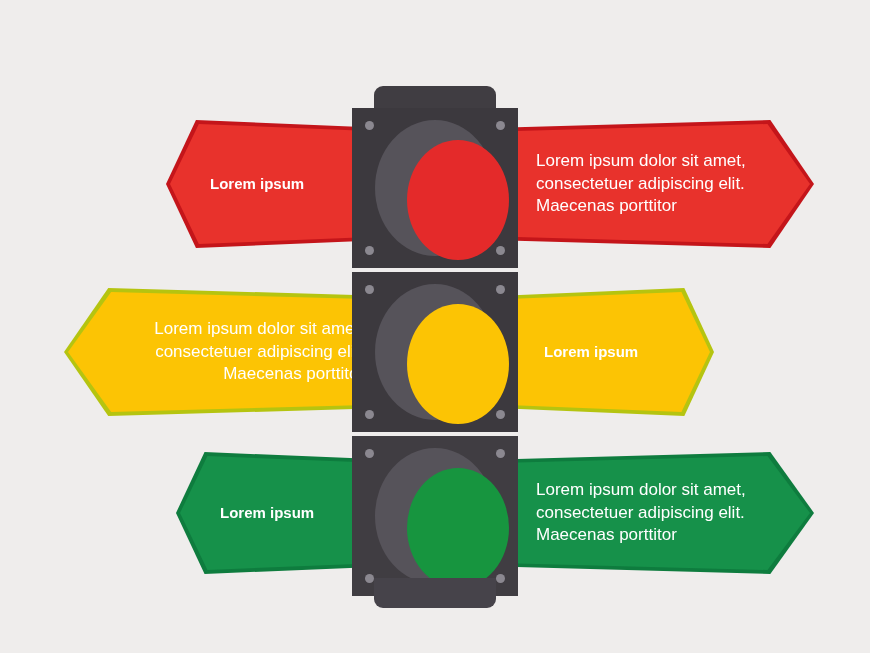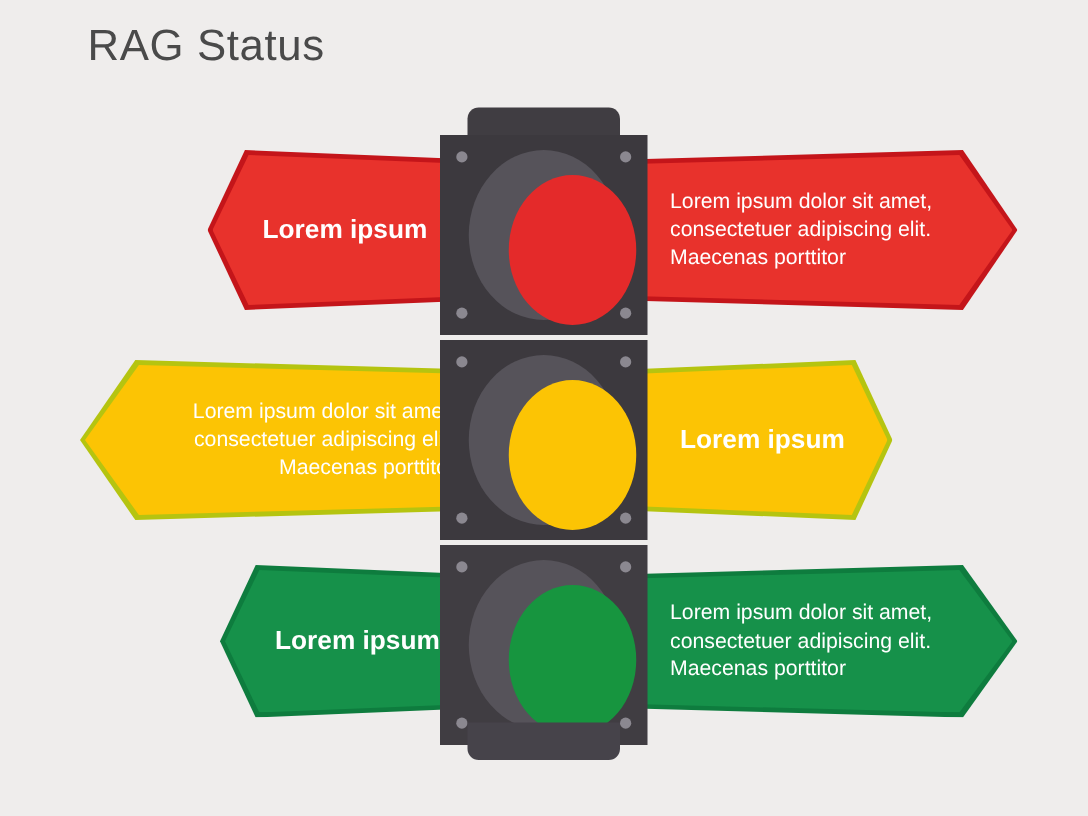--- a/index.html
+++ b/index.html
@@ -48,21 +48,21 @@
   .banner-text {
     position: relative;
     color: #ffffff;
     line-height: 1.34;
     white-space: pre-line;
   }
   .banner.left .banner-text { width: 100%; }
   .banner.right .banner-text { width: 100%; }
 
   .label-text {
-    font-size: 21px;
+    font-size: 15px;
     font-weight: bold;
   }
   .para-text {
     font-size: 17px;
     font-weight: 400;
   }
 
   
   
   .shape-left {
@@ -154,21 +154,20 @@
   .screw.tl { left: 13px;  top: 13px; }
   .screw.tr { right: 13px; top: 13px; }
   .screw.bl { left: 13px;  bottom: 13px; }
   .screw.br { right: 13px; bottom: 13px; }
 </style>
 </head>
 <body>
 
 <div class="slide" style="background: rgb(239, 237, 236);">
 
-  <div class="page-title" style="color: rgb(74, 74, 74);">RAG Status</div>
 
   <div class="banners">
 
     <div class="banner left shape-left" id="banner-red-left" style="background: rgb(196, 21, 26);">
       <div class="fill shape-left" style="background: rgb(232, 50, 44); left: 4px; top: 4px; width: calc(100% - 8px); height: calc(100% - 8px);"></div>
       <div class="banner-text label-text pad-left-label">Lorem ipsum</div>
     </div>
 
     <div class="banner right shape-right" id="banner-red-right" style="background: rgb(196, 21, 26);">
       <div class="fill shape-right" style="background: rgb(232, 50, 44); left: 4px; top: 4px; width: calc(100% - 8px); height: calc(100% - 8px);"></div>

